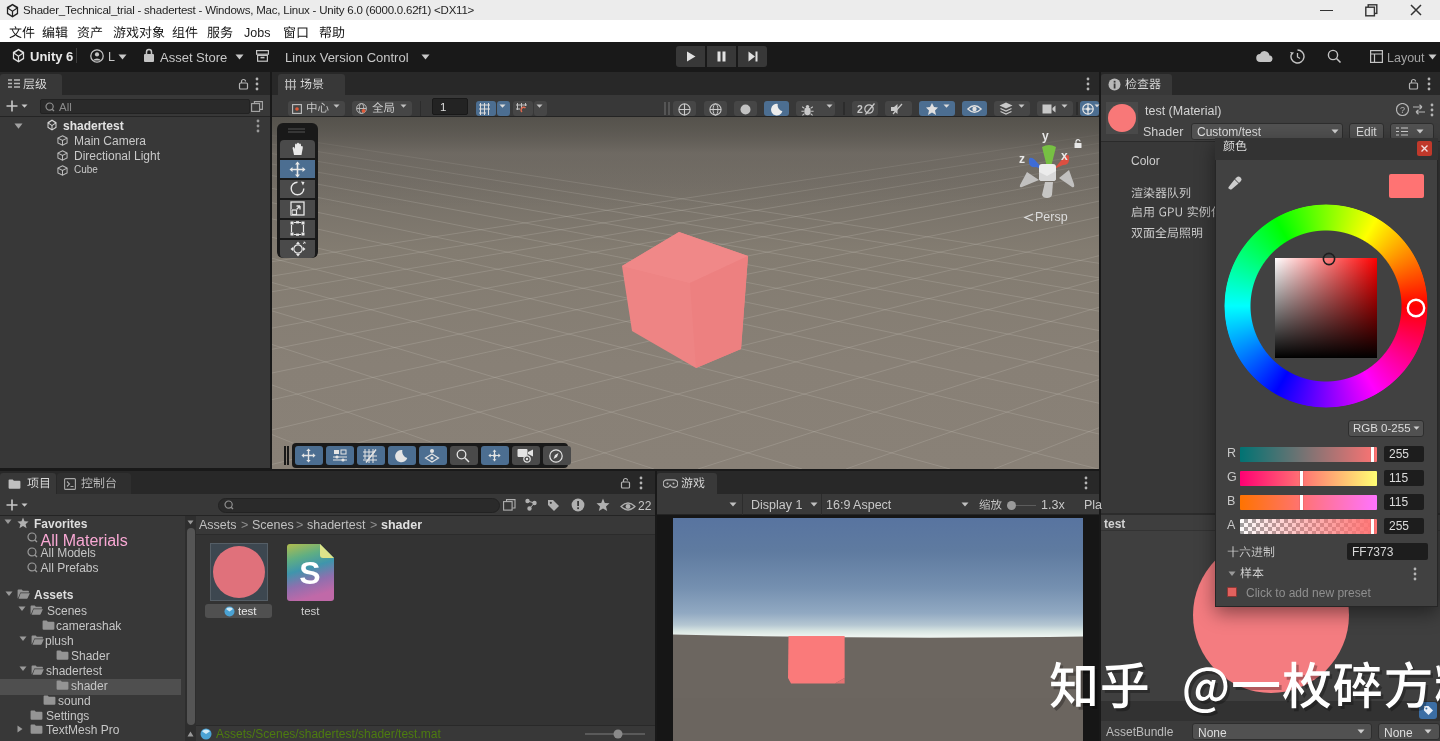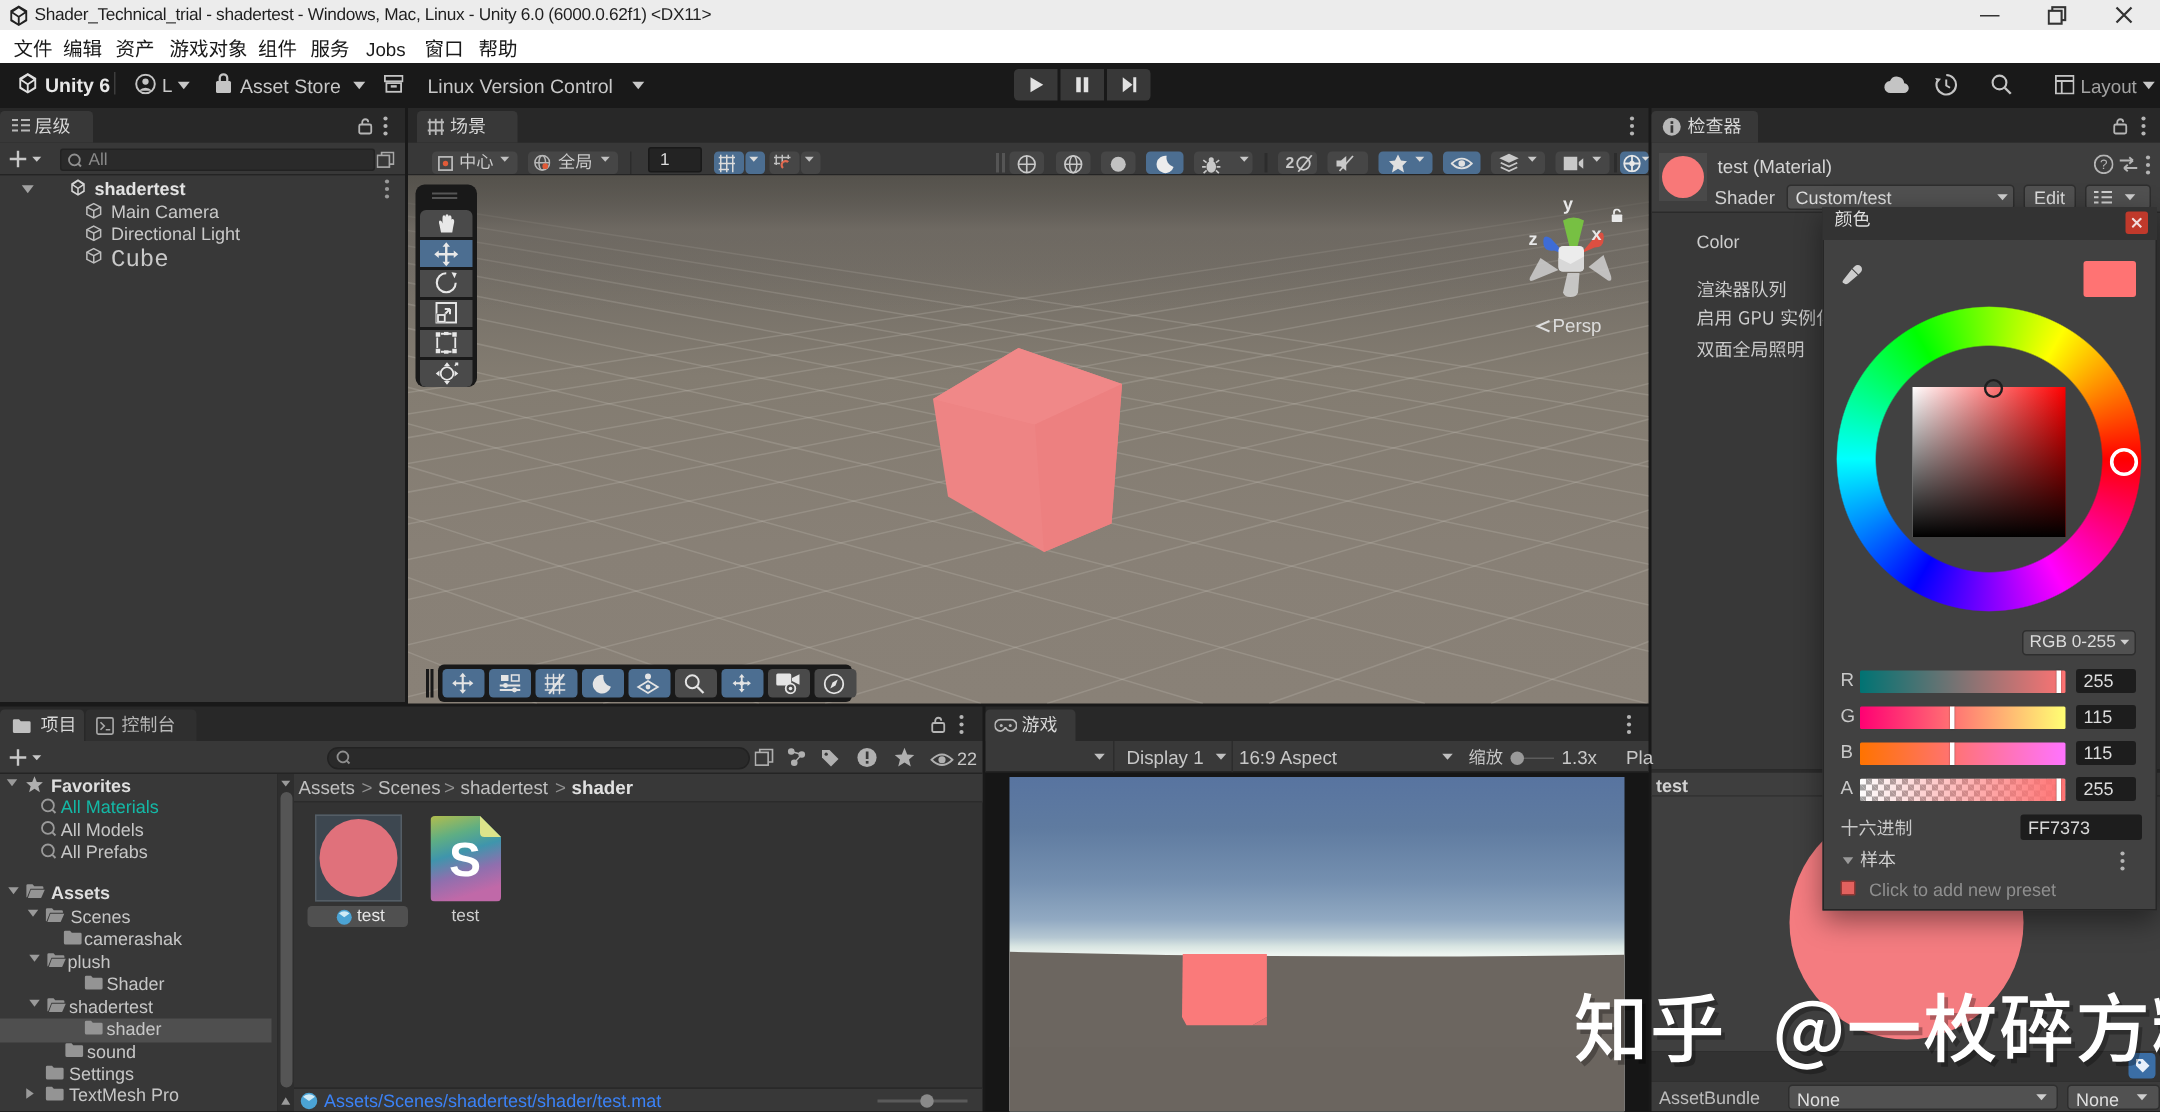--- a/index.html
+++ b/index.html
@@ -166,21 +166,21 @@
 <div style="position:absolute;left:74px;top:133.5px;font-family:'Liberation Sans',sans-serif;font-size:12px;color:#c9c9c9;white-space:nowrap;line-height:1.2">Main Camera</div>
 <svg class="abs" style="left:57px;top:150px" width="11" height="11" viewBox="0 0 12 12">
     <path d="M6 0.8 L11 3.4 L11 8.6 L6 11.2 L1 8.6 L1 3.4 Z" fill="none" stroke="#bdbdbd" stroke-width="1.1"></path>
     <path d="M1 3.4 L6 6 L11 3.4 M6 6 L6 11.2" fill="none" stroke="#bdbdbd" stroke-width="1.1"></path>
   </svg>
 <div style="position:absolute;left:74px;top:148.5px;font-family:'Liberation Sans',sans-serif;font-size:12px;color:#c9c9c9;white-space:nowrap;line-height:1.2">Directional Light</div>
 <svg class="abs" style="left:57px;top:165px" width="11" height="11" viewBox="0 0 12 12">
     <path d="M6 0.8 L11 3.4 L11 8.6 L6 11.2 L1 8.6 L1 3.4 Z" fill="none" stroke="#bdbdbd" stroke-width="1.1"></path>
     <path d="M1 3.4 L6 6 L11 3.4 M6 6 L6 11.2" fill="none" stroke="#bdbdbd" stroke-width="1.1"></path>
   </svg>
-<div style="position:absolute;left:74px;top:163.5px;font-family:Liberation Mono, monospace;font-size:16px;color:#c9c9c9;white-space:nowrap;line-height:1.2">Cube</div>
+<div style="position:absolute;left:74px;top:163.5px;font-family:Liberation Sans, sans-serif;font-size:10px;color:#c9c9c9;white-space:nowrap;line-height:1.2">Cube</div>
 <div style="position:absolute;left:272px;top:72px;width:827px;height:23px;background:#282828"></div>
 <div style="position:absolute;left:278px;top:74px;width:67px;height:21px;background:#383838;border-radius:3px 3px 0 0"></div>
 <svg class="abs" style="left:285px;top:79px" width="11" height="11">
     <path d="M1.5 0 V11 M5.5 0 V11 M9.5 0 V11 M0 2.5 H11 M0 8 H11" stroke="#b8b8b8" stroke-width="1.2"></path>
   </svg>
 <svg style="position:absolute;left:300px;top:78px;overflow:visible" width="26" height="13">
     <path d="M4.9 -5.2C5.0 -5.3 5.4 -5.4 6.0 -5.4H6.8C6.3 -4.0 5.5 -2.9 4.4 -2.2L4.2 -2.9L2.9 -2.4V-6.3H4.2V-7.2H2.9V-9.9H2.1V-7.2H0.6V-6.3H2.1V-2.1C1.5 -1.9 0.9 -1.7 0.4 -1.5L0.7 -0.6C1.8 -1.0 3.1 -1.6 4.4 -2.1L4.4 -2.2C4.5 -2.1 4.9 -1.8 5.0 -1.7C6.2 -2.5 7.1 -3.8 7.7 -5.4H8.7C7.9 -2.8 6.6 -0.8 4.5 0.4C4.8 0.6 5.1 0.8 5.2 0.9C7.3 -0.4 8.7 -2.5 9.5 -5.4H10.3C10.1 -1.8 9.9 -0.5 9.6 -0.1C9.4 0.0 9.3 0.1 9.1 0.0C8.9 0.0 8.5 0.0 8.0 0.0C8.1 0.2 8.2 0.6 8.2 0.9C8.7 0.9 9.2 0.9 9.5 0.9C9.9 0.8 10.1 0.7 10.3 0.4C10.8 -0.1 11.0 -1.5 11.3 -5.8C11.3 -5.9 11.3 -6.2 11.3 -6.2H6.5C7.6 -7.0 8.9 -7.9 10.2 -9.1L9.5 -9.6L9.3 -9.5H4.5V-8.7H8.4C7.3 -7.7 6.2 -6.9 5.8 -6.6C5.3 -6.3 4.8 -6.1 4.5 -6.1C4.7 -5.8 4.9 -5.4 4.9 -5.2Z M14.9 -7.7H21.1V-6.9H14.9ZM14.9 -9.0H21.1V-8.3H14.9ZM15.2 -3.5H20.8V-2.3H15.2ZM19.5 -0.8C20.6 -0.4 22.0 0.3 22.7 0.8L23.3 0.2C22.5 -0.3 21.1 -0.9 20.1 -1.3ZM15.5 -1.4C14.8 -0.8 13.6 -0.2 12.5 0.1C12.7 0.3 13.0 0.6 13.2 0.8C14.2 0.3 15.5 -0.3 16.3 -1.0ZM17.2 -6.1C17.3 -5.9 17.4 -5.7 17.5 -5.5H12.7V-4.8H23.3V-5.5H18.5C18.4 -5.8 18.2 -6.1 18.0 -6.3H22.0V-9.6H14.0V-6.3H17.8ZM14.3 -4.2V-1.7H17.5V0.1C17.5 0.2 17.5 0.2 17.3 0.3C17.2 0.3 16.6 0.3 16.0 0.2C16.1 0.4 16.2 0.7 16.2 1.0C17.1 1.0 17.6 1.0 18.0 0.8C18.3 0.7 18.5 0.5 18.5 0.1V-1.7H21.7V-4.2Z" transform="translate(0,10.3)" fill="#d8d8d8"></path>
   </svg>
 <svg class="abs" style="left:1086px;top:77px" width="4" height="14">
     <circle cx="2" cy="2" r="1.4" fill="#b5b5b5"></circle>
@@ -713,21 +713,21 @@
     <path d="M0.5 0.5 L7.5 0.5 L4.0 5.1 Z" fill="#9a9a9a"></path>
   </svg>
 <svg class="abs" style="left:17px;top:517px" width="12" height="12" viewBox="0 0 14 14">
     <path d="M7 0.5 L8.8 5 L13.5 5.3 L10 8.4 L11.2 13 L7 10.4 L2.8 13 L4 8.4 L0.5 5.3 L5.2 5 Z" fill="#b0b0b0"></path>
   </svg>
 <div style="position:absolute;left:34px;top:516.5px;font-family:'Liberation Sans',sans-serif;font-size:12px;color:#dedede;white-space:nowrap;line-height:1.2"><b>Favorites</b></div>
 <svg class="abs" style="left:27px;top:531.5px" width="11" height="11">
     <circle cx="4.96" cy="4.96" r="3.96" fill="none" stroke="#9a9a9a" stroke-width="1.2"></circle>
     <path d="M7.92 7.92 L10 10" stroke="#9a9a9a" stroke-width="1.3"></path>
   </svg>
-<div style="position:absolute;left:40.5px;top:531px;font-family:'Liberation Sans',sans-serif;font-size:12px;color:#14b8a6;white-space:nowrap;line-height:1.2">All Materials</div>
+<div style="position:absolute;left:40.5px;top:531px;font-family:'Liberation Sans',sans-serif;font-size:16px;color:#f9a8d4;white-space:nowrap;line-height:1.2">All Materials</div>
 <svg class="abs" style="left:27px;top:546.5px" width="11" height="11">
     <circle cx="4.96" cy="4.96" r="3.96" fill="none" stroke="#9a9a9a" stroke-width="1.2"></circle>
     <path d="M7.92 7.92 L10 10" stroke="#9a9a9a" stroke-width="1.3"></path>
   </svg>
 <div style="position:absolute;left:40.5px;top:546px;font-family:Liberation Sans, sans-serif;font-size:12px;color:#c6c6c6;white-space:nowrap;line-height:1.2">All Models</div>
 <svg class="abs" style="left:27px;top:561.5px" width="11" height="11">
     <circle cx="4.96" cy="4.96" r="3.96" fill="none" stroke="#9a9a9a" stroke-width="1.2"></circle>
     <path d="M7.92 7.92 L10 10" stroke="#9a9a9a" stroke-width="1.3"></path>
   </svg>
 <div style="position:absolute;left:40.5px;top:561px;font-family:'Liberation Sans',sans-serif;font-size:12px;color:#c6c6c6;white-space:nowrap;line-height:1.2">All Prefabs</div>
@@ -822,21 +822,21 @@
 <path d="M3 0 H33 L47 14 V54 Q47 57 44 57 H3 Q0 57 0 54 V3 Q0 0 3 0 Z" fill="url(#shg)" transform="translate(0,0)"></path>
 <path d="M33 0 L47 14 H36 Q33 14 33 11 Z" fill="#dde48a"></path>
 <text x="23" y="40" text-anchor="middle" font-family="Liberation Sans" font-size="32" font-weight="bold" fill="#fff">S</text>
 </svg>
 <div style="position:absolute;left:301px;top:604.5px;font-family:'Liberation Sans',sans-serif;font-size:11.5px;color:#cfcfcf;white-space:nowrap;line-height:1.2">test</div>
 <div style="position:absolute;left:196px;top:725px;width:459px;height:16px;background:#383838;border-top:1px solid #292929"></div>
 <svg class="abs" style="left:200px;top:728px" width="12" height="12">
     <circle cx="6" cy="6" r="5.5" fill="#4ba3d4"></circle>
     <path d="M2 3.2 a5.5 5.5 0 0 1 8 0 L6 6 Z" fill="#cfeaf6"></path>
   </svg>
-<div style="position:absolute;left:216px;top:727px;font-family:'Liberation Sans',sans-serif;font-size:12px;color:#3b82f6;white-space:nowrap;line-height:1.2">Assets/Scenes/shadertest/shader/test.mat</div>
+<div style="position:absolute;left:216px;top:727px;font-family:'Liberation Sans',sans-serif;font-size:12px;color:#4d7c0f;white-space:nowrap;line-height:1.2">Assets/Scenes/shadertest/shader/test.mat</div>
 <div style="position:absolute;left:585px;top:733px;width:60px;height:1.5px;background:#5a5a5a"></div>
 <svg class="abs" style="left:613px;top:729px" width="10" height="10">
     <circle cx="5" cy="5" r="4.5" fill="#8a8a8a"></circle>
   </svg>
 <div style="position:absolute;left:657px;top:471px;width:442px;height:23px;background:#282828"></div>
 <div style="position:absolute;left:657px;top:473px;width:60px;height:21px;background:#393939;border-radius:3px 3px 0 0"></div>
 <svg class="abs" style="left:663px;top:479px" width="15" height="10">
     <path d="M4 0.8 H11 A3.8 3.8 0 0 1 11 8.4 Q9 8.4 8 7 L7.5 6.2 H7 L6.5 7 Q5.5 8.4 4 8.4 A3.8 3.8 0 0 1 4 0.8 Z" fill="none" stroke="#b8b8b8" stroke-width="1.2"></path>
     <circle cx="4.5" cy="4.6" r="1" fill="#b8b8b8"></circle>
     <circle cx="10.5" cy="4.6" r="1" fill="#b8b8b8"></circle>

